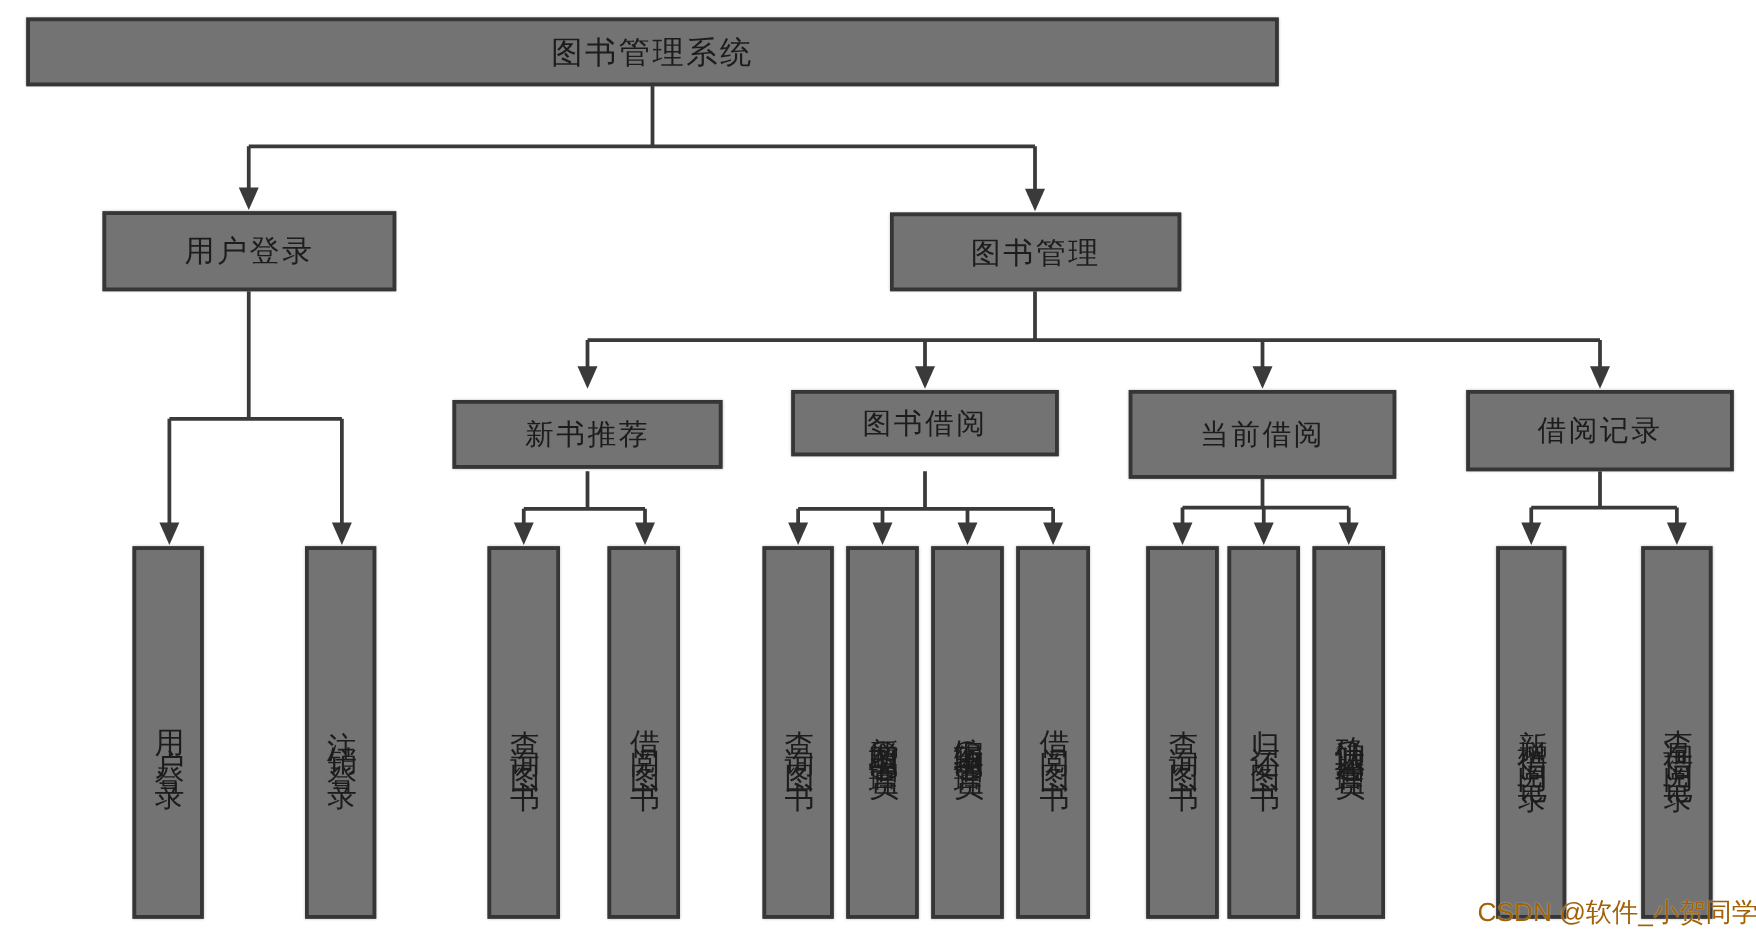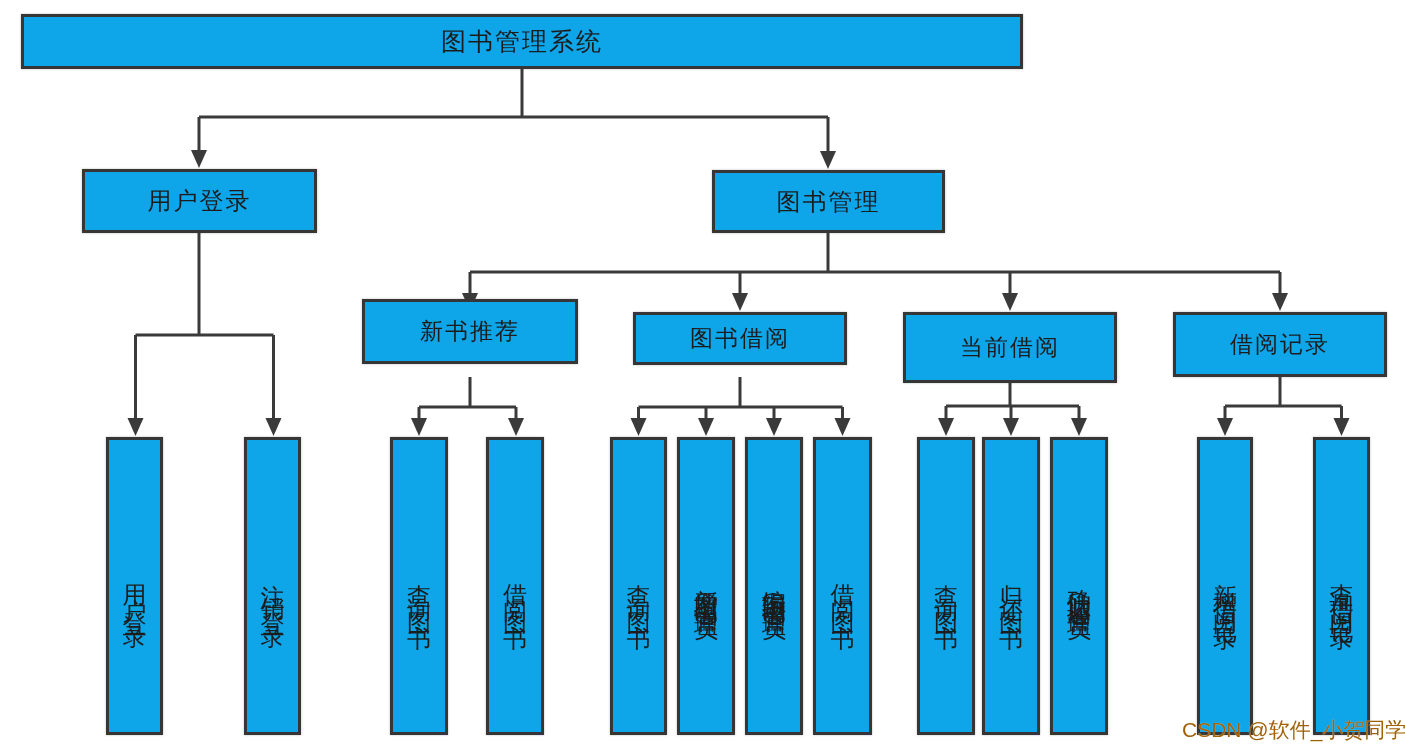--- a/index.html
+++ b/index.html
@@ -19,36 +19,36 @@
     position: absolute;
     left: 0; top: 0;
     width: 1405px;
     height: 747px;
     z-index: 1;
   }
   .node {
     position: absolute;
     box-sizing: border-box;
     border: 3px solid #363636;
-    background: #0ea5e9;
+    background: #737373;
     display: flex;
     align-items: center;
     justify-content: center;
     z-index: 2;
     box-shadow: 0 0 2px rgba(60,60,60,0.35);
     color: #1c1c1c;
   }
   .node span { display: block; white-space: nowrap; }
   
   .box-root { left: 21px;  top: 14px;  width: 1002px; height: 55px; }
   .box-root span { font-size: 25px; letter-spacing: 2px; }
   .box-l2a  { left: 82px;  top: 169px; width: 235px;  height: 64px; }
   .box-l2b  { left: 712px; top: 170px; width: 233px;  height: 63px; }
   .box-l2a span, .box-l2b span { font-size: 24px; letter-spacing: 2px; }
-  .box-l3a  { left: 362px; top: 299px; width: 216px;  height: 65px; }
+  .box-l3a  { left: 362px; top: 320px; width: 216px;  height: 55px; }
   .box-l3b  { left: 633px; top: 312px; width: 214px;  height: 53px; }
   .box-l3c  { left: 903px; top: 312px; width: 214px;  height: 71px; }
   .box-l3d  { left: 1173px;top: 312px; width: 214px;  height: 65px; }
   .box-l3a span, .box-l3b span, .box-l3c span, .box-l3d span { font-size: 23px; letter-spacing: 2px; }
   
   .leaf { top: 437px; width: 57px; height: 298px; }
   .leaf span {
     writing-mode: vertical-rl;
     line-height: 1;
     font-size: 24px;

